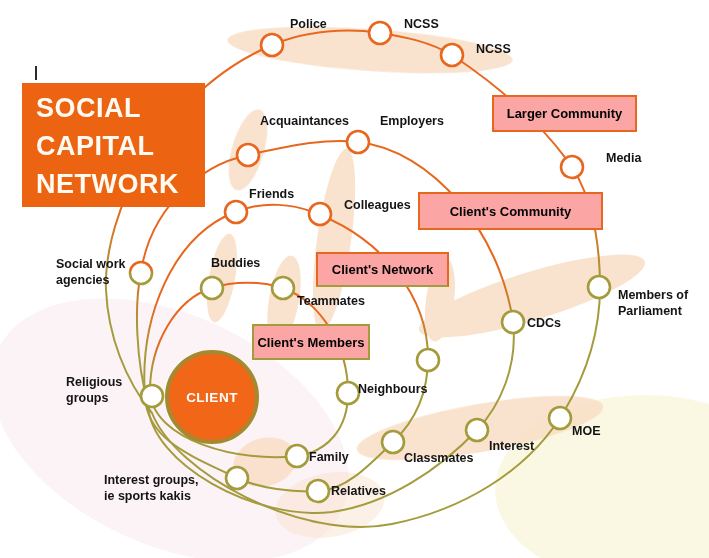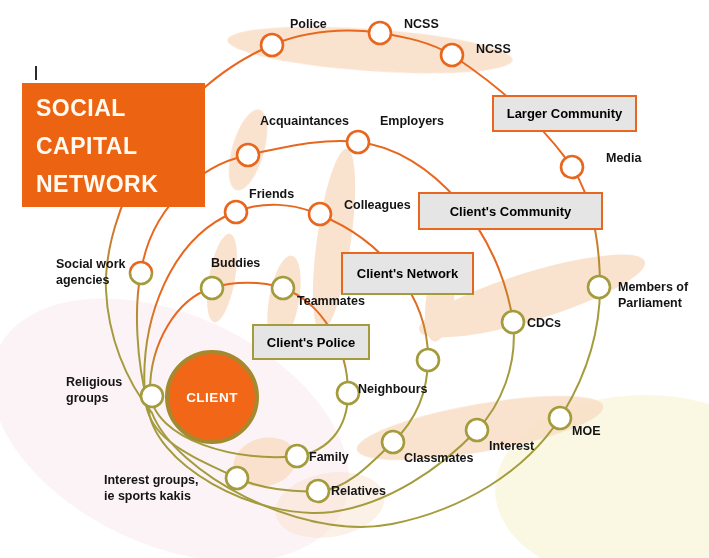--- a/index.html
+++ b/index.html
@@ -6,29 +6,29 @@
   #stage{
     position:relative;width:709px;height:558px;background:#ffffff;overflow:hidden;
     font-family:"Liberation Sans",sans-serif;
   }
   #diagram{position:absolute;left:0;top:0;}
   .node-label{
     position:absolute;font-size:12.5px;font-weight:bold;color:#141414;
     line-height:16px;white-space:nowrap;
   }
   .ring-box{
-    position:absolute;background:#e5e5e5;border:2px solid #E8671E;box-sizing:border-box;
+    position:absolute;background:#fca5a5;border:2px solid #E8671E;box-sizing:border-box;
     display:flex;align-items:center;justify-content:center;
     font-size:13px;font-weight:bold;color:#000;white-space:nowrap;
   }
   .ring-box.olive{border-color:#A39B3C;}
   .ring-box.mixed{border-bottom-color:#A39B3C;}
   #title-box{
     position:absolute;left:22px;top:83px;width:183px;height:124px;background:#EC6312;
-    color:#FFFBF2;font-weight:bold;font-size:23px;line-height:38px;
+    color:#FFFBF2;font-weight:bold;font-size:27px;line-height:38px;
     padding:6px 0 8px 14px;box-sizing:border-box;letter-spacing:0.5px;
   }
   #client-label{
     position:absolute;left:168px;top:390px;width:88px;text-align:center;
     color:#fff;font-weight:bold;font-size:13.5px;letter-spacing:0.5px;
   }
   #cursor-bar{position:absolute;left:35px;top:66px;width:2px;height:14px;background:#2b2b2b;}
 </style>
 </head>
 <body>
@@ -105,22 +105,22 @@
       <circle cx="236" cy="212" r="11" fill="#ffffff" stroke="#E8671E" stroke-width="2.6"></circle>
       <circle cx="320" cy="214" r="11" fill="#ffffff" stroke="#E8671E" stroke-width="2.6"></circle>
       <circle cx="248" cy="155" r="11" fill="#ffffff" stroke="#E8671E" stroke-width="2.6"></circle>
       <circle cx="358" cy="142" r="11" fill="#ffffff" stroke="#E8671E" stroke-width="2.6"></circle>
       <circle cx="513" cy="322" r="11" fill="#ffffff" stroke="#A39B3C" stroke-width="2.6"></circle>
       <circle cx="428" cy="360" r="11" fill="#ffffff" stroke="#A39B3C" stroke-width="2.6"></circle>
     </svg>
 
   <div class="ring-box" style="left:492px;top:95px;width:145px;height:37px;">Larger Community</div>
   <div class="ring-box" style="left:418px;top:192px;width:185px;height:38px;">Client's Community</div>
-  <div class="ring-box mixed" style="left:341px;top:252px;width:133px;height:43px;">Client's Network</div>
-  <div class="ring-box olive" style="left:252px;top:324px;width:118px;height:36px;">Client's Police</div>
+  <div class="ring-box mixed" style="left:316px;top:252px;width:133px;height:35px;">Client's Network</div>
+  <div class="ring-box olive" style="left:252px;top:324px;width:118px;height:36px;">Client's Members</div>
 
   <div id="title-box">
     <div>SOCIAL</div>
     <div>CAPITAL</div>
     <div>NETWORK</div>
   </div>
 
   <div id="cursor-bar"></div>
 
   <div id="client-label">CLIENT</div>
@@ -130,21 +130,21 @@
     </div>
     <div class="node-label" style="left: 404px; top: 16px;">
       <div>NCSS</div>
     </div>
     <div class="node-label" style="left: 476px; top: 41px;">
       <div>NCSS</div>
     </div>
     <div class="node-label" style="left: 594px; top: 150px; padding-left: 12px;">
       <div>Media</div>
     </div>
-    <div class="node-label" style="left: 618px; top: 279px;">
+    <div class="node-label" style="left: 618px; top: 287px;">
       <div>Members of</div>
       <div>Parliament</div>
     </div>
     <div class="node-label" style="left: 572px; top: 423px;">
       <div>MOE</div>
     </div>
     <div class="node-label" style="left: 489px; top: 438px;">
       <div>Interest</div>
     </div>
     <div class="node-label" style="left: 404px; top: 450px;">

